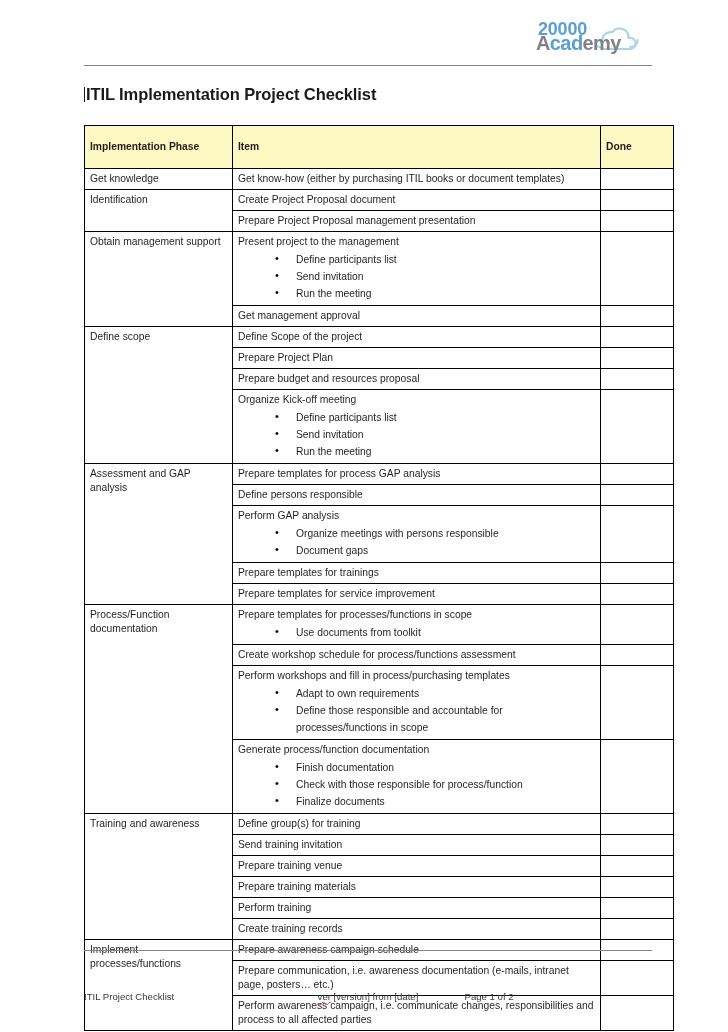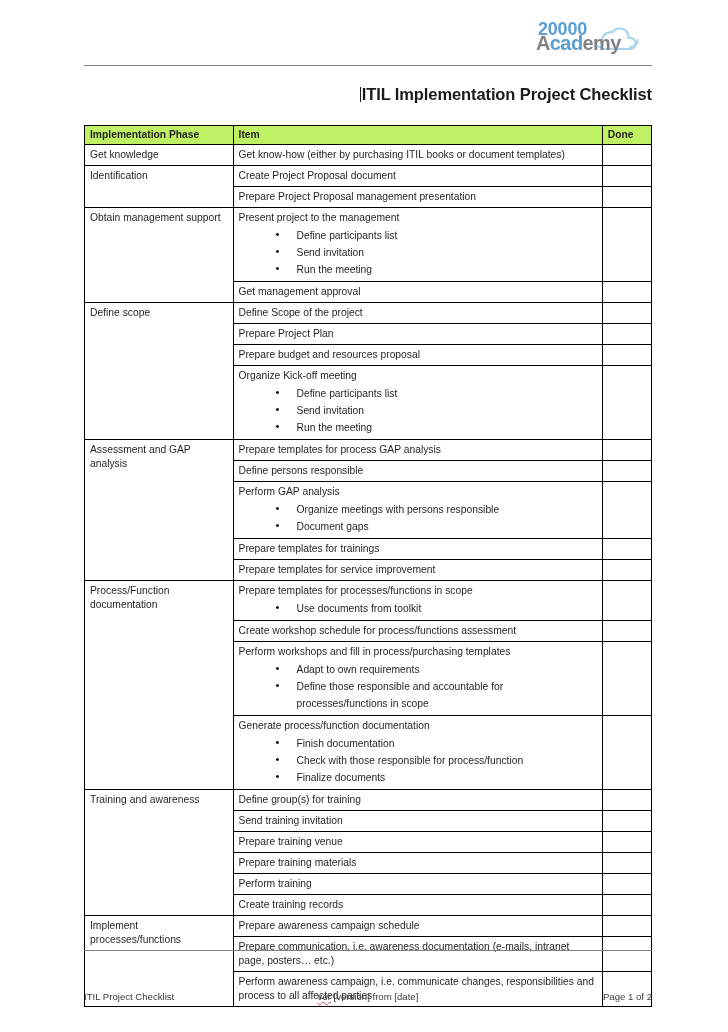--- a/index.html
+++ b/index.html
@@ -77,21 +77,21 @@
     height: 0;
     border-top: 1.4px solid #808285;
   }
 
   
   .doc-title {
     position: absolute;
     left: 84px;
     top: 85px;
     width: 568px;
-    text-align: right;
+    text-align: left;
     font-size: 16.5px;
     font-weight: bold;
     color: #1a1a1a;
     letter-spacing: -0.1px;
   }
   .caret {
     display: inline-block;
     width: 1px;
     height: 15px;
     background: #1a1a1a;
@@ -109,29 +109,29 @@
     table-layout: fixed;
     font-size: 10.3px;
   }
   .checklist th, .checklist td {
     border: 1px solid #000000;
     vertical-align: top;
     padding: 3px 5px 3px 5px;
     line-height: 14px;
   }
   .checklist thead th {
-    background: #bef264;
+    background: #fef9c3;
     font-weight: bold;
     text-align: left;
-    padding: 2px 5px;
+    padding: 14px 5px;
     font-size: 10.3px;
   }
   .col-phase { width: 148px; }
   .col-item  { width: 368px; }
-  .col-done  { width: 49px; margin-top: 32px; }
+  .col-done  { width: 73px; margin-top: 32px; }
   th.col-done { text-align: center; }
 
   td.phase { }
   td.done { }
 
   .item-main { margin: 0; }
   ul.sub {
     list-style: none;
     margin: 2px 0 0 0;
     padding: 0;
@@ -165,21 +165,21 @@
     top: 955px;
     width: 568px;
     display: flex;
     align-items: baseline;
     font-size: 9.6px;
     color: #3a3a3a;
     margin-top: 36px;
   }
   .footer-left { flex: 0 0 33%; text-align: left; }
   .footer-center { flex: 0 0 34%; text-align: center; }
-  .footer-right { flex: 0 0 33%; text-align: right; }
+  .footer-right { flex: 0 0 33%; }
   .misspell {
     text-decoration: underline;
     text-decoration-style: wavy;
     text-decoration-color: #c0504d;
     text-underline-offset: 1px;
   }
   .copyright {
     position: absolute;
     left: 84px;
     top: 980px;

